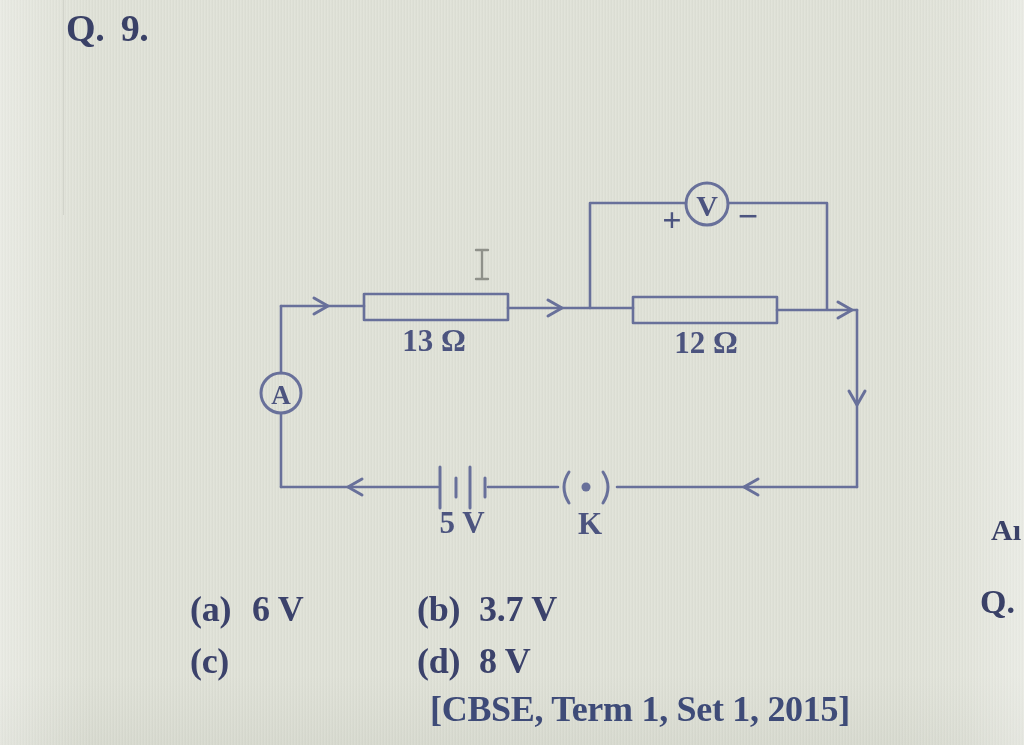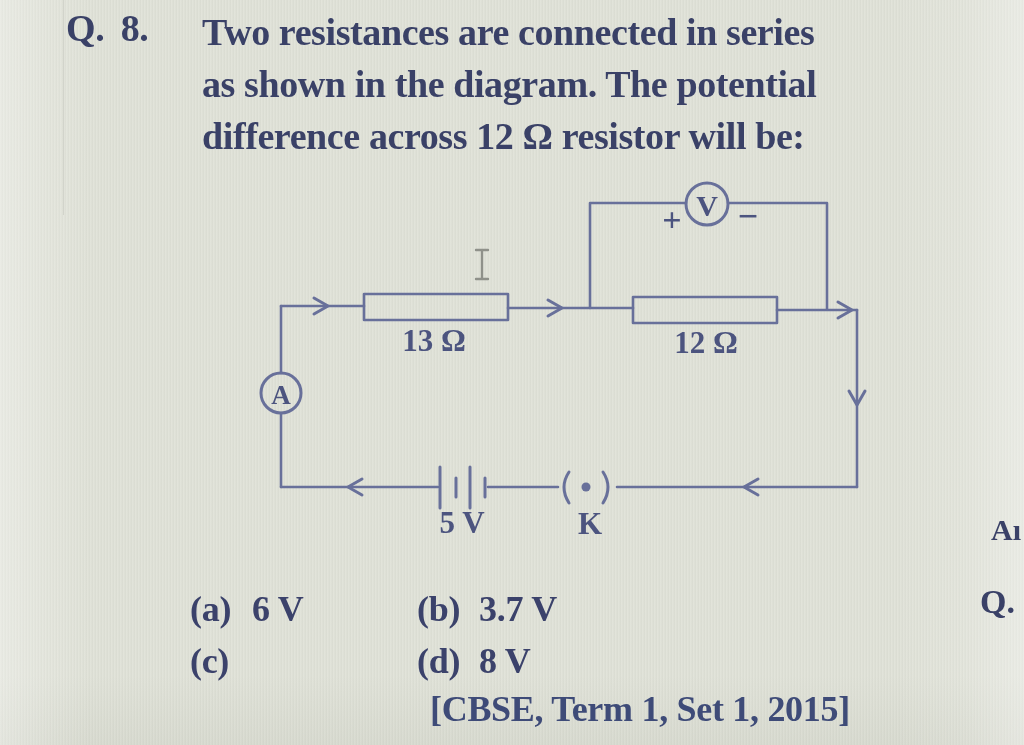--- a/index.html
+++ b/index.html
@@ -38,26 +38,21 @@
   .partial-question{position:absolute;left:980px;top:583px;font-size:34px;font-weight:bold;color:#3a4167;white-space:nowrap;}
   svg text{font-family:"Liberation Serif","DejaVu Serif",serif;font-weight:bold;}
 </style>
 </head>
 <body>
 
 <div class="page">
 
   <div class="edge-line"></div>
 
-  <div class="q-number">Q. 8.</div>
-  <div class="q-text">
-    <div>Two resistances are connected in series</div>
-    <div>as shown in the diagram. The potential</div>
-    <div>difference across 12 Ω resistor will be:</div>
-  </div>
+  <div class="q-number">Q. 9.</div>
 
   <svg width="1024" height="745" viewBox="0 0 1024 745" style="position:absolute;left:0;top:0;" stroke-linecap="round" stroke-linejoin="round">
     <g stroke="#68709a" stroke-width="2.6" fill="none">
 
       <path d="M281,306 V373 M281,413 V487"></path>
 
       <path d="M281,306 H364"></path>
 
       <path d="M508,308 H633"></path>
 

